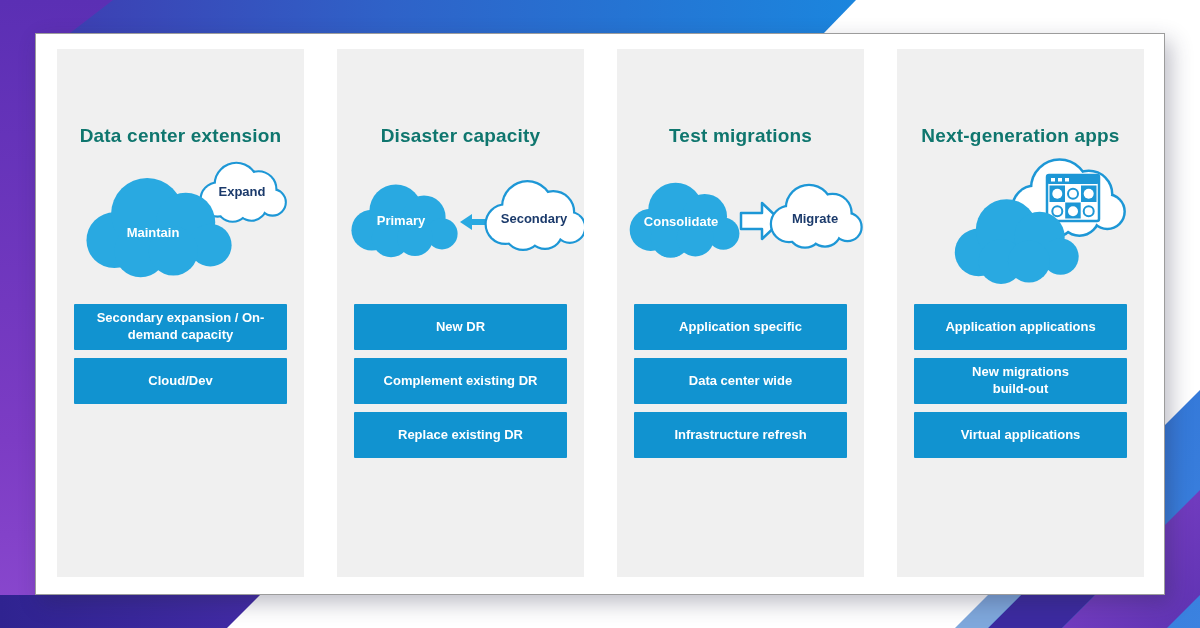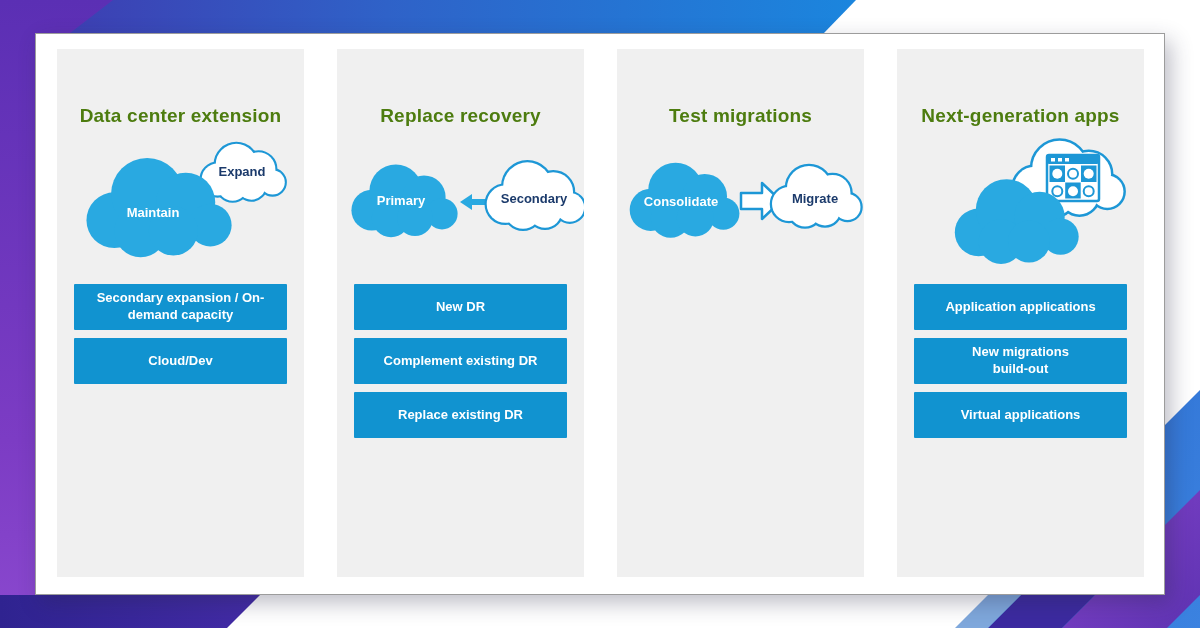--- a/index.html
+++ b/index.html
@@ -29,21 +29,21 @@
   .bg-stripe-lightblue { left:940px; top:580px; width:100px; height:48px; z-index:4;
     background:#7fa8dc;
     clip-path:polygon(15px 48px, 48px 48px, 96px 0, 63px 0); }
 
   
   .card { position:absolute; left:35px; top:33px; width:1130px; height:562px; z-index:10;
     background:#ffffff; border:1px solid #9c9c9c;
     box-shadow:6px 8px 20px rgba(40,40,70,.30);
     display:flex; gap:33px; padding:15px 21px 17px 21px; }
   .col { flex:1 1 0; background:#f0f0f0; text-align:center; }
-  .col-title { margin-top:56px; font-size:19px; font-weight:bold; color:#4d7c0f; letter-spacing:.2px; }
+  .col-title { margin-top:76px; font-size:19px; font-weight:bold; color:#0f766e; letter-spacing:.2px; }
   .graphic { display:block; margin:8px auto 0 auto; }
   .boxes { margin-top:9px; }
   .ucbox { width:213px; min-height:46px; margin:0 auto 8px auto; background:#1193d0;
     border-radius:1px; display:flex; align-items:center; justify-content:center;
     color:#ffffff; font-weight:bold; font-size:13px; line-height:1.3;
     white-space:pre-line; padding:4px 8px; }
   .cloud-label-light { fill:#ffffff; font-weight:bold; font-size:13px; text-anchor:middle;
     font-family:"Liberation Sans", sans-serif; }
   .cloud-label-dark { fill:#1b3a6b; font-weight:bold; font-size:13px; text-anchor:middle;
     font-family:"Liberation Sans", sans-serif; }
@@ -88,21 +88,21 @@
       <text x="96" y="82" class="cloud-label-light">Maintain</text>
     </svg>
     <div class="boxes">
       <div class="ucbox">Secondary expansion / On-
 demand capacity</div>
       <div class="ucbox">Cloud/Dev</div>
     </div>
   </div>
 
   <div class="col">
-    <div class="col-title">Replace recovery</div>
+    <div class="col-title">Disaster capacity</div>
     <svg class="graphic" width="247" height="140" viewBox="0 0 247 140">
       <g transform="translate(6,26) scale(0.60)">
         <use href="#cloud" fill="#29a9e1"></use>
       </g>
       <text x="64" y="70" class="cloud-label-light">Primary</text>
       <g transform="translate(123,57)">
         <polygon points="0,10 12,2 12,7 28,7 28,2 40,10 28,18 28,13 12,13 12,18" fill="#29a9e1"></polygon>
       </g>
       <g transform="translate(142,24) scale(0.55)">
         <use href="#cloud" fill="#ffffff" stroke="#1d97d6" stroke-width="8"></use>
@@ -126,20 +126,25 @@
       <text x="64" y="71" class="cloud-label-light">Consolidate</text>
       <g transform="translate(124,46)">
         <polygon points="0,12 21,12 21,2 40,20 21,38 21,28 0,28" fill="#ffffff" stroke="#1d97d6" stroke-width="2.5" stroke-linejoin="round"></polygon>
       </g>
       <g transform="translate(148,28) scale(0.50)">
         <use href="#cloud" fill="#ffffff" stroke="#1d97d6" stroke-width="9"></use>
         <use href="#cloud" fill="#ffffff"></use>
       </g>
       <text x="198" y="68" class="cloud-label-dark">Migrate</text>
     </svg>
+    <div class="boxes">
+      <div class="ucbox">Application specific</div>
+      <div class="ucbox">Data center wide</div>
+      <div class="ucbox">Infrastructure refresh</div>
+    </div>
   </div>
 
   <div class="col">
     <div class="col-title">Next-generation apps</div>
     <svg class="graphic" width="247" height="140" viewBox="0 0 247 140">
       <g transform="translate(108,2) scale(0.62)">
         <use href="#cloud" fill="#ffffff" stroke="#1d97d6" stroke-width="8"></use>
         <use href="#cloud" fill="#ffffff"></use>
       </g>
       <g transform="translate(150,20)">

